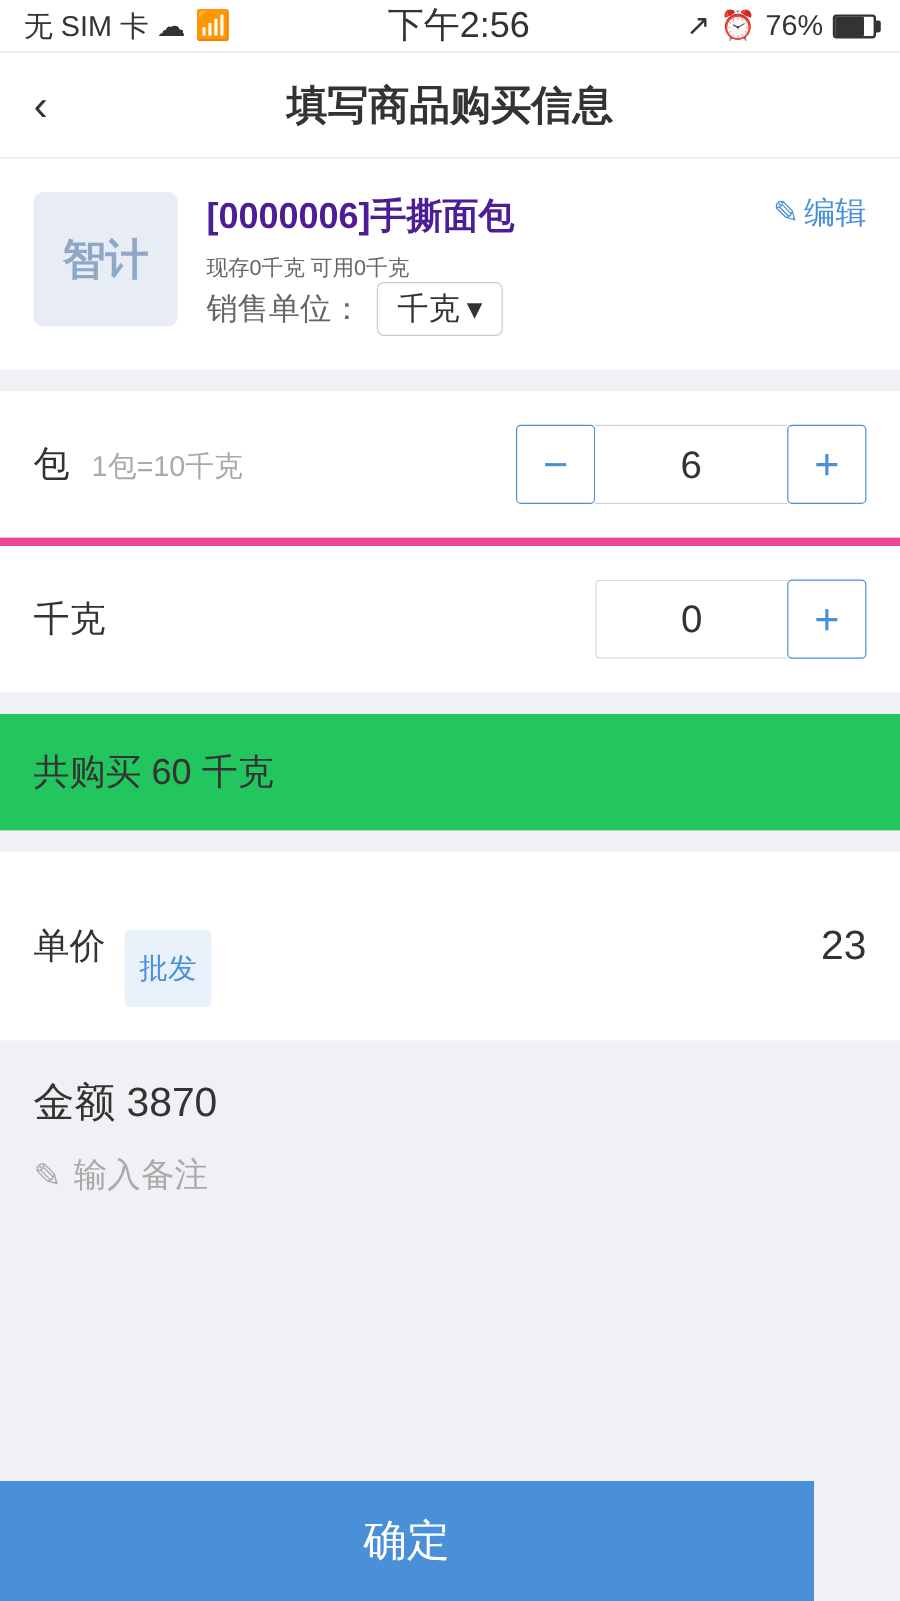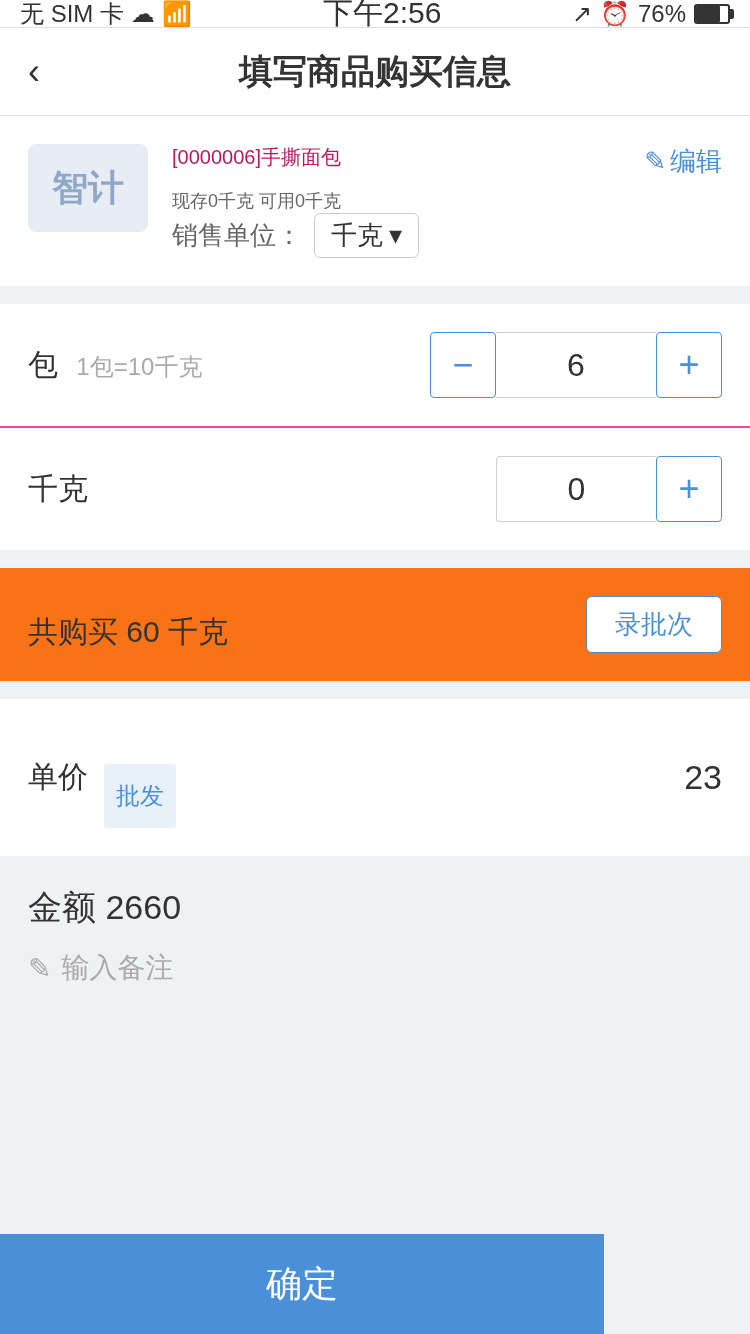--- a/index.html
+++ b/index.html
@@ -9,21 +9,21 @@
       min-height: 1334px;
       font-family: -apple-system, "PingFang SC", "Helvetica Neue", sans-serif;
       background: #f0f1f5;
       font-size: 28px;
       color: #333;
     }
 
     
     .status-bar {
       width: 750px;
-      height: 28px;
+      height: 44px;
       background: #fff;
       display: flex;
       align-items: center;
       justify-content: space-between;
       padding: 0 20px;
       font-size: 24px;
       color: #333;
       border-bottom: 1px solid #e0e0e0;
     }
     .status-left { display: flex; align-items: center; gap: 8px; }
@@ -58,43 +58,43 @@
     .product-card {
       background: #fff;
       padding: 28px 28px;
       display: flex;
       align-items: flex-start;
       gap: 24px;
       margin-bottom: 18px;
     }
     .product-thumb {
       width: 120px;
-      height: 88px;
+      height: 112px;
       background: #e8edf5;
       border-radius: 8px;
       display: flex;
       align-items: center;
       justify-content: center;
       flex-shrink: 0;
     }
     .product-thumb-logo {
       color: #8fa8c8;
       font-size: 36px;
       font-weight: bold;
     }
     .product-info { flex: 1; }
     .product-name-row {
       display: flex;
       justify-content: space-between;
       align-items: flex-start;
     }
     .product-name {
-      font-size: 20px;
-      font-weight: 400;
-      color: #be185d;
+      font-size: 30px;
+      font-weight: 700;
+      color: #4c1d95;
       flex: 1;
     }
     .edit-btn {
       font-size: 26px;
       color: #4a90d9;
       display: flex;
       align-items: center;
       gap: 4px;
       cursor: pointer;
       white-space: nowrap;
@@ -126,21 +126,21 @@
 
     
     .input-section {
       background: #fff;
       margin-bottom: 18px;
     }
     .input-row {
       display: flex;
       align-items: center;
       padding: 28px 28px;
-      border-bottom: 2px solid #ec4899;
+      border-bottom: 7px solid #ec4899;
     }
     .input-label {
       flex: 1;
       font-size: 30px;
       color: #333;
     }
     .input-hint {
       font-size: 24px;
       color: #aaa;
       margin-left: 10px;
@@ -174,24 +174,24 @@
       color: #333;
       outline: none;
       background: #fff;
     }
     .qty-input-no-left {
       border-left: 1px solid #d0d0d0;
     }
 
     
     .summary-section {
-      background: #f97316;
+      background: #22c55e;
       padding: 28px 28px;
       display: flex;
-      align-items: flex-end;
+      align-items: flex-start;
       justify-content: space-between;
       margin-bottom: 18px;
     }
     .summary-text {
       font-size: 30px;
       color: #333;
     }
     .batch-btn {
       border: 1px solid #4a90d9;
       color: #4a90d9;
@@ -267,21 +267,21 @@
       flex: 1;
       background: #f0f1f5;
       min-height: 400px;
     }
 
     
     .confirm-btn {
       position: fixed;
       bottom: 0;
       left: 0;
-      width: 604px;
+      width: 678px;
       height: 100px;
       background: #4a90d9;
       color: #fff;
       font-size: 36px;
       display: flex;
       align-items: center;
       justify-content: center;
       cursor: pointer;
       border: none;
       outline: none;
@@ -359,32 +359,31 @@
       <div class="input-label">千克</div>
       <div class="qty-control">
         <input class="qty-input qty-input-no-left" type="text" value="0" style="border-left: 1px solid rgb(208, 208, 208); border-radius: 4px 0px 0px 4px;">
         <div class="qty-btn">+</div>
       </div>
     </div>
   </div>
 
   <div class="summary-section">
     <div class="summary-text">共购买 60 千克</div>
-    <div class="batch-btn">录批次</div>
   </div>
 
   <div style="background:#fff; margin-bottom: 0;">
     <div class="price-section">
       <span class="price-label">单价</span>
       <span class="price-tag">批发</span>
       <div class="price-value">23</div>
     </div>
 
     <div class="amount-section">
-      <div class="amount-row"><span>金额 </span><span>2660</span></div>
+      <div class="amount-row"><span>金额 </span><span>3870</span></div>
       <div class="remark-row">
         <span>✎</span>
         <span>输入备注</span>
       </div>
     </div>
   </div>
 
   <div class="empty-space"></div>
 
 </div>

